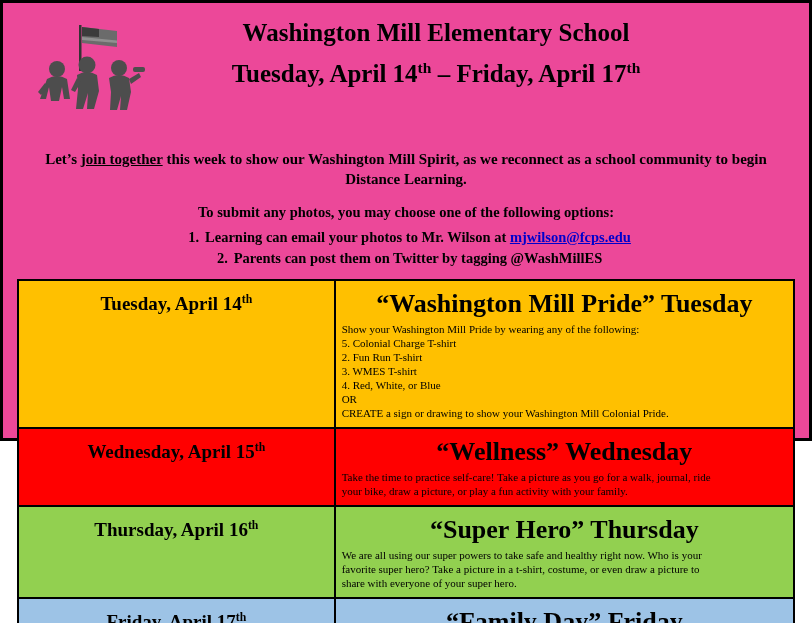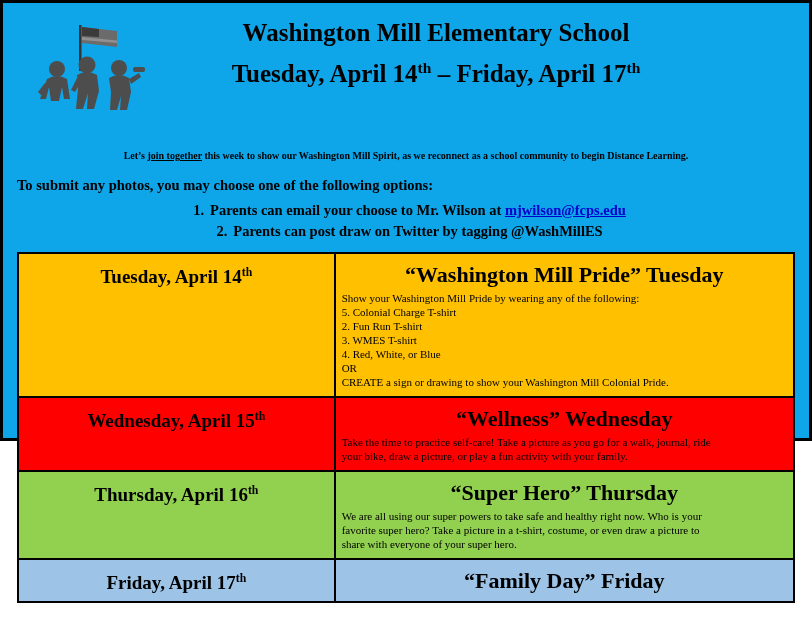--- a/index.html
+++ b/index.html
@@ -12,21 +12,21 @@
     background: #ffffff;
     font-family: "Liberation Serif", serif;
     overflow: hidden;
   }
   .page {
     position: relative;
     width: 812px;
     height: 441px;
     box-sizing: border-box;
     border: 3px solid #000000;
-    background: #0ea5e9;
+    background: #ec4899;
   }
   .inner {
     padding: 8px 14px 0 14px;
   }
   
   .header {
     position: relative;
     min-height: 118px;
   }
   .logo {
@@ -59,30 +59,30 @@
     margin-top: 10px;
   }
   sup {
     font-size: 0.62em;
     vertical-align: super;
     line-height: 0;
   }
   
   .intro {
     text-align: center;
-    font-size: 10px;
+    font-size: 15px;
     font-weight: bold;
     line-height: 1.35;
     margin: 14px 28px 0 28px;
   }
   .intro u {
     text-decoration: underline;
   }
   .intro-2 {
-    text-align: left;
+    text-align: center;
     font-size: 14.5px;
     font-weight: bold;
     margin-top: 14px;
   }
   .options {
     margin: 6px 0 0 0;
     padding-left: 0;
     list-style: none;
     font-size: 14.5px;
     font-weight: bold;
@@ -118,21 +118,21 @@
     width: 39%;
   }
   .day-label {
     text-align: center;
     font-size: 19px;
     font-weight: bold;
     margin-top: 8px;
   }
   .theme {
     text-align: center;
-    font-size: 22px;
+    font-size: 26px;
     font-weight: bold;
     margin-top: 4px;
   }
   .detail {
     text-align: left;
     font-size: 11px;
     line-height: 1.28;
     margin-top: 3px;
   }
   .detail .line {
@@ -183,24 +183,24 @@
     </div>
 
     <div class="intro">
       <span>Let’s </span><u>join together</u><span> this week to show our Washington Mill Spirit, as we reconnect as a school community to begin Distance Learning.</span>
     </div>
 
     <div class="intro-2">To submit any photos, you may choose one of the following options:</div>
 
     <ul class="options">
       <li>
-        <span class="num">1.</span><span>Parents can email your choose to Mr. Wilson at </span><a class="mail-link" href="#">mjwilson@fcps.edu</a>
+        <span class="num">1.</span><span>Learning can email your photos to Mr. Wilson at </span><a class="mail-link" href="#">mjwilson@fcps.edu</a>
       </li>
       <li>
-        <span class="num">2.</span><span>Parents can post draw on Twitter by tagging @WashMillES</span>
+        <span class="num">2.</span><span>Parents can post them on Twitter by tagging @WashMillES</span>
       </li>
     </ul>
 
     <table class="sched">
       <tbody>
         <tr class="row-gold">
           <td class="col-day">
             <div class="day-label">
               <span>Tuesday, April 14</span><sup>th</sup>
             </div>

